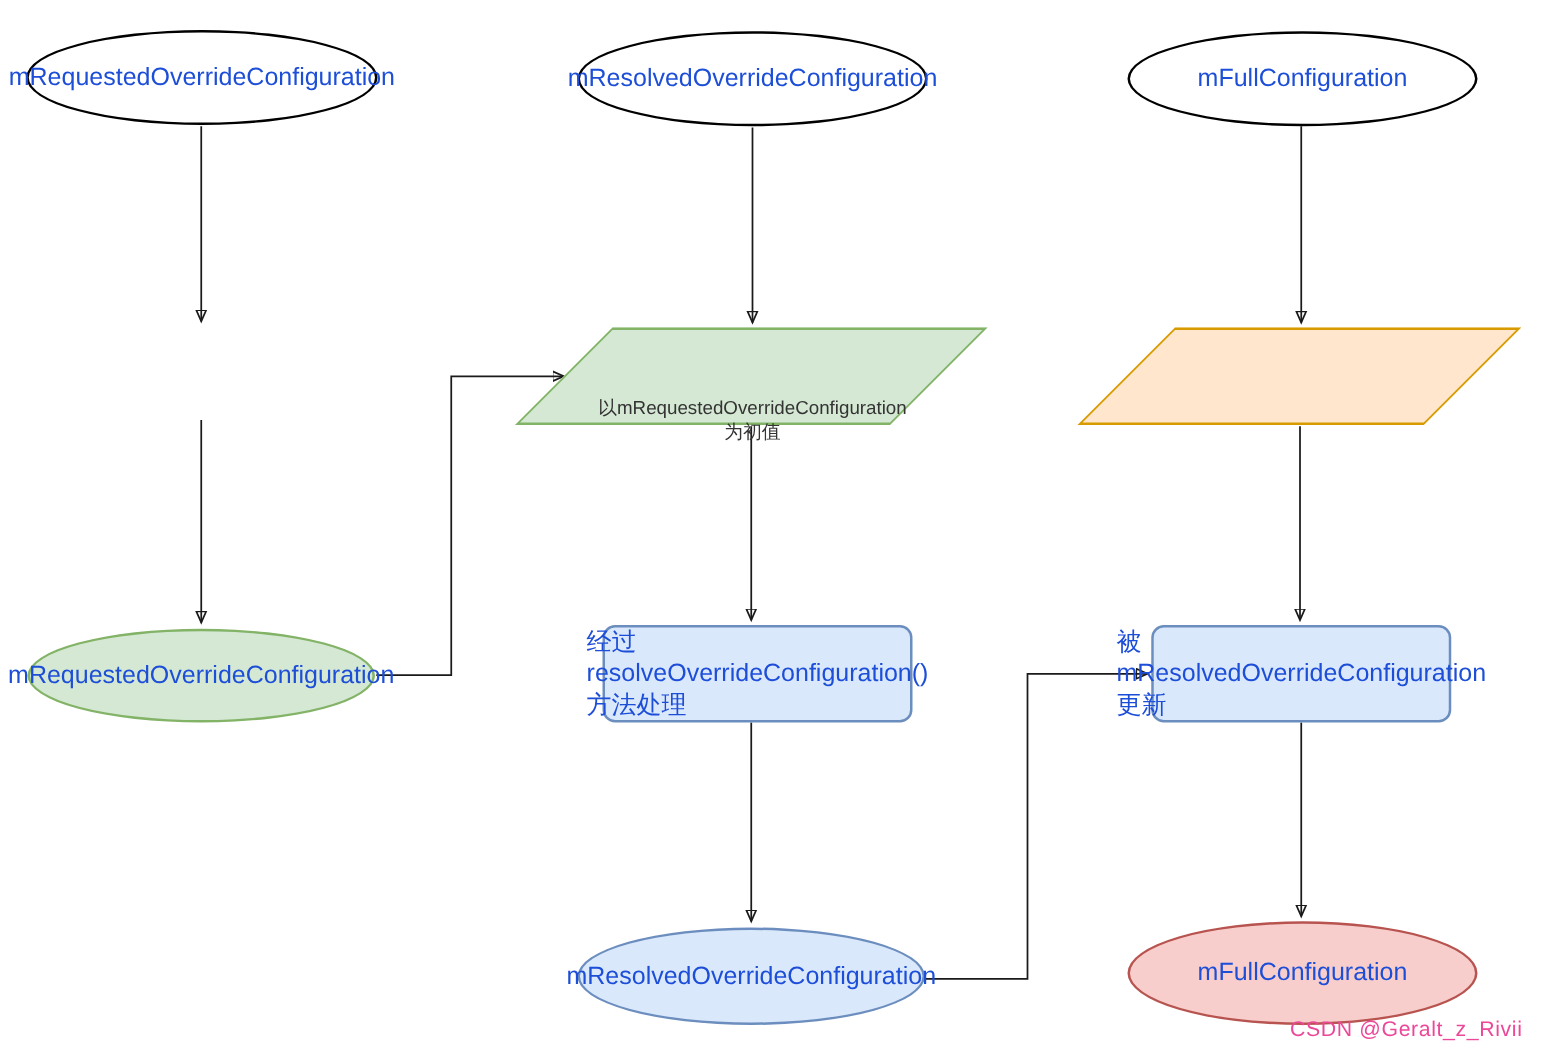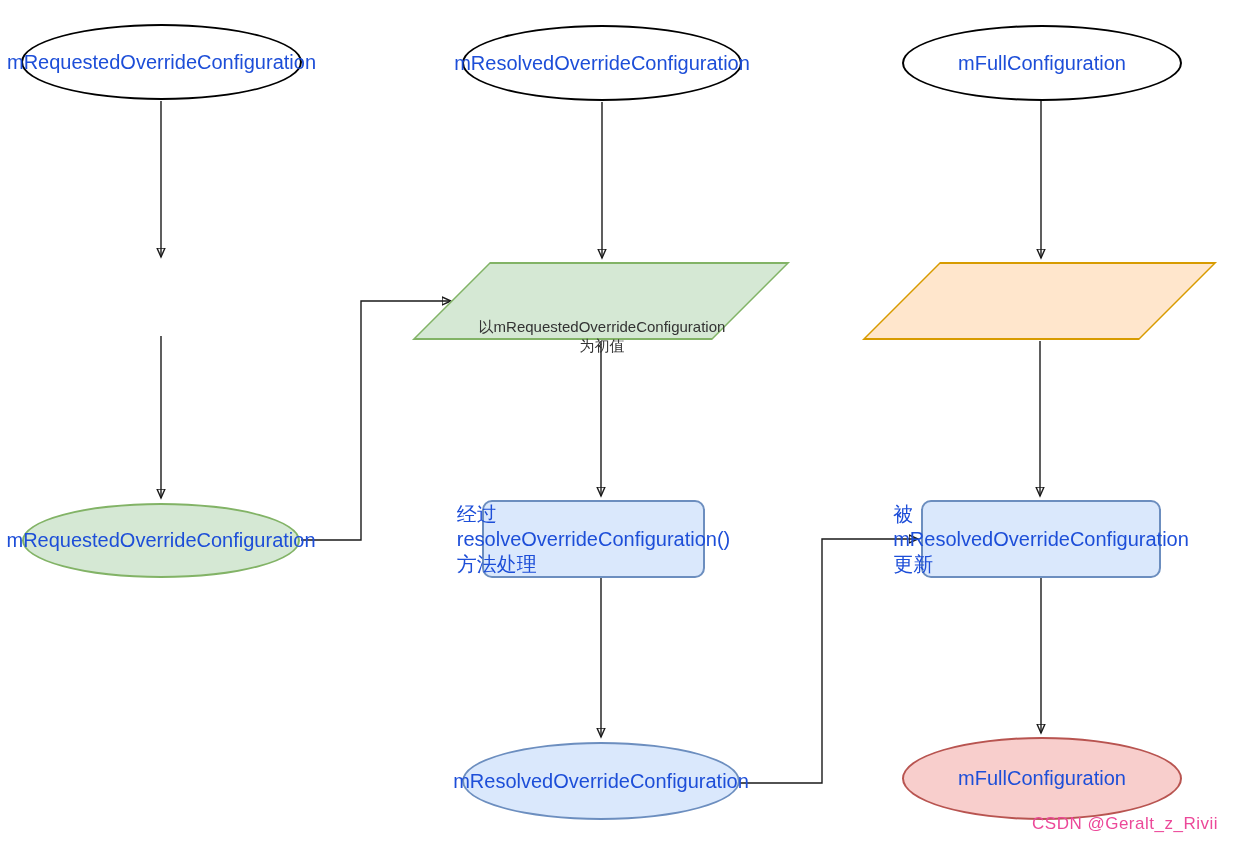--- a/index.html
+++ b/index.html
@@ -75,21 +75,21 @@
 
 
   <div class="node ellipse green" style="left:22px;top:503px;width:278px;height:75px;">mRequestedOverrideConfiguration</div>
 
   <div class="node ellipse start" style="left:462px;top:25px;width:280px;height:76px;">mResolvedOverrideConfiguration</div>
 
   <div class="skew green" style="left:451px;top:262px;width:300px;height:78px;"></div>
   <div class="para-label" style="left:432px;top:262px;width:340px;height:78px;margin-top:36px;">以mRequestedOverrideConfiguration
 为初值</div>
 
-  <div class="node rect blue" style="left:482px;top:500px;width:223px;height:78px;">经过
+  <div class="node rect blue" style="left:482px;top:500px;width:248px;height:78px;">经过
 resolveOverrideConfiguration()
 方法处理</div>
 
   <div class="node ellipse blue" style="left:462px;top:742px;width:278px;height:78px;">mResolvedOverrideConfiguration</div>
 
   <div class="node ellipse start" style="left:902px;top:25px;width:280px;height:76px;">mFullConfiguration</div>
 
   <div class="skew orange" style="left:901px;top:262px;width:277px;height:78px;"></div>
 
   <div class="node rect blue" style="left:921px;top:500px;width:240px;height:78px;">被

